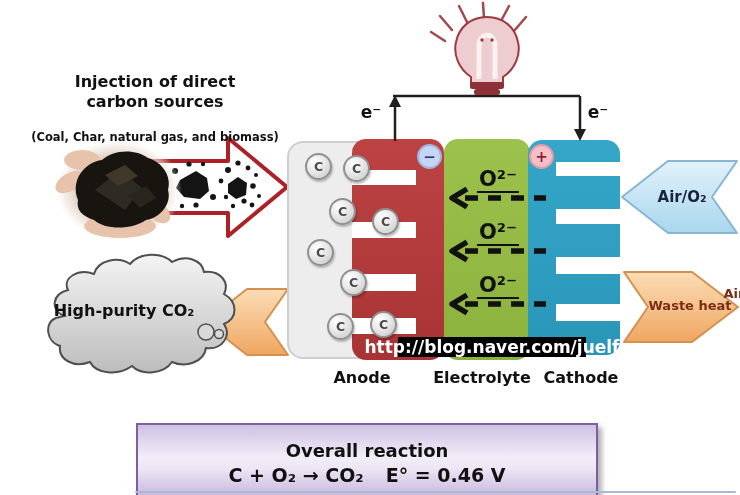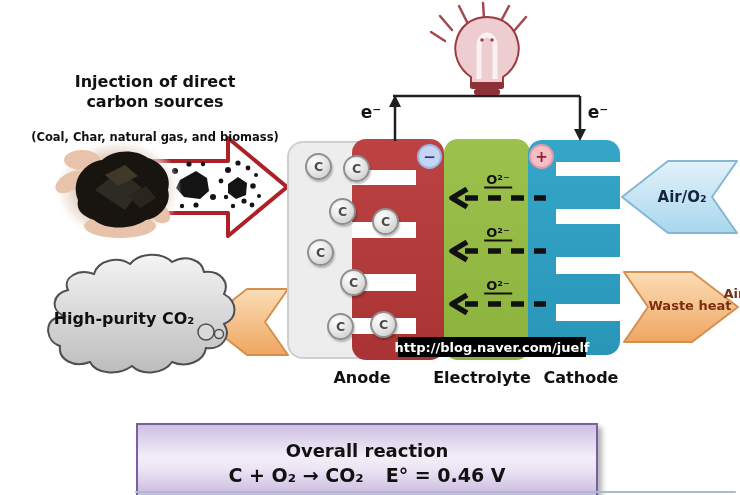--- a/index.html
+++ b/index.html
@@ -6,41 +6,41 @@
   .stage{
     position:relative;width:740px;height:495px;background:#ffffff;overflow:hidden;
     font-family:"DejaVu Sans","Liberation Sans",sans-serif;color:#111;
   }
   .stage svg{position:absolute;left:0;top:0;}
   .txt{position:absolute;transform:translate(-50%,-50%);white-space:nowrap;font-weight:bold;}
   .hdr1{font-size:16px;}
   .hdr3{font-size:11.5px;}
   .elabel{font-size:17px;}
   .seclabel{font-size:16px;}
-  .o2label{font-size:13px;border-bottom:2.5px solid #111;padding:0 2px 0 2px;}
+  .o2label{font-size:21px;border-bottom:2.5px solid #111;padding:0 2px 0 2px;}
   .c-circle{
     position:absolute;width:27px;height:27px;border-radius:50%;
     background:radial-gradient(circle at 35% 30%, #ffffff 0%, #e8e8e8 45%, #c4c4c4 100%);
     border:2px solid #8f8f8f;box-sizing:border-box;
     display:flex;align-items:center;justify-content:center;
     font-size:12.5px;font-weight:bold;color:#4a4a4a;
     box-shadow:1px 2px 2px rgba(0,0,0,0.25);
   }
   .badge{
     position:absolute;width:25px;height:25px;border-radius:50%;box-sizing:border-box;
     display:flex;align-items:center;justify-content:center;font-weight:bold;font-size:15px;
   }
   .badge-minus{background:#c5d5f4;border:2px solid #9fb4de;color:#2e3f78;}
   .badge-plus{background:#f6bec6;border:2px solid #e49aa6;color:#8c2030;}
   .airtext{font-size:15px;color:#16243e;}
   .heattext{font-size:13px;color:#7b2d12;line-height:17px;text-align:center;}
   .cloudtext{font-size:16px;color:#111;}
   .watermark{
     position:absolute;left:398px;top:337px;width:188px;height:20px;background:#000;
-    color:#fff;font-size:13px;font-weight:bold;display:flex;align-items:center;justify-content:center;
+    color:#fff;font-size:17px;font-weight:bold;display:flex;align-items:center;justify-content:center;
   }
   .reaction-box{
     position:absolute;left:136px;top:399px;width:462px;height:80px;box-sizing:border-box;
     border:2px solid #7c5fa0;
     background:linear-gradient(180deg,#cec0e2 0%,#f2eef8 42%,#ece5f4 58%,#c3afdb 100%);
     box-shadow:4px 4px 5px rgba(0,0,0,0.3);
     display:flex;flex-direction:column;align-items:center;justify-content:center;gap:3px;margin-top:24px;
   }
   .reaction-title{font-size:18px;font-weight:bold;}
   .reaction-line{display:flex;gap:22px;font-size:19px;font-weight:bold;}
@@ -225,21 +225,21 @@
   <div class="c-circle" style="left:327px;top:313px;">C</div>
   <div class="c-circle" style="left:370px;top:311px;">C</div>
 
   <div class="txt seclabel" style="left:362px;top:377px;">Anode</div>
   <div class="txt seclabel" style="left:482px;top:377px;">Electrolyte</div>
   <div class="txt seclabel" style="left:581px;top:377px;">Cathode</div>
 
   <div class="txt airtext" style="left:682px;top:197px;">Air/O₂</div>
   <div class="txt heattext" style="left:690px;top:293px;margin-left:44px;">Air</div>
   <div class="txt heattext" style="left:690px;top:305px;">Waste heat</div>
-  <div class="txt cloudtext" style="left:124px;top:318px;">High-purity CO₂</div>
+  <div class="txt cloudtext" style="left:124px;top:310px;">High-purity CO₂</div>
 
   <div class="watermark">http://blog.naver.com/juelf</div>
 
   <div class="reaction-box">
     <div class="reaction-title">Overall reaction</div>
     <div class="reaction-line">
       <span>C  +  O₂  →  CO₂</span>
       <span>E° = 0.46 V</span>
     </div>
   </div>

